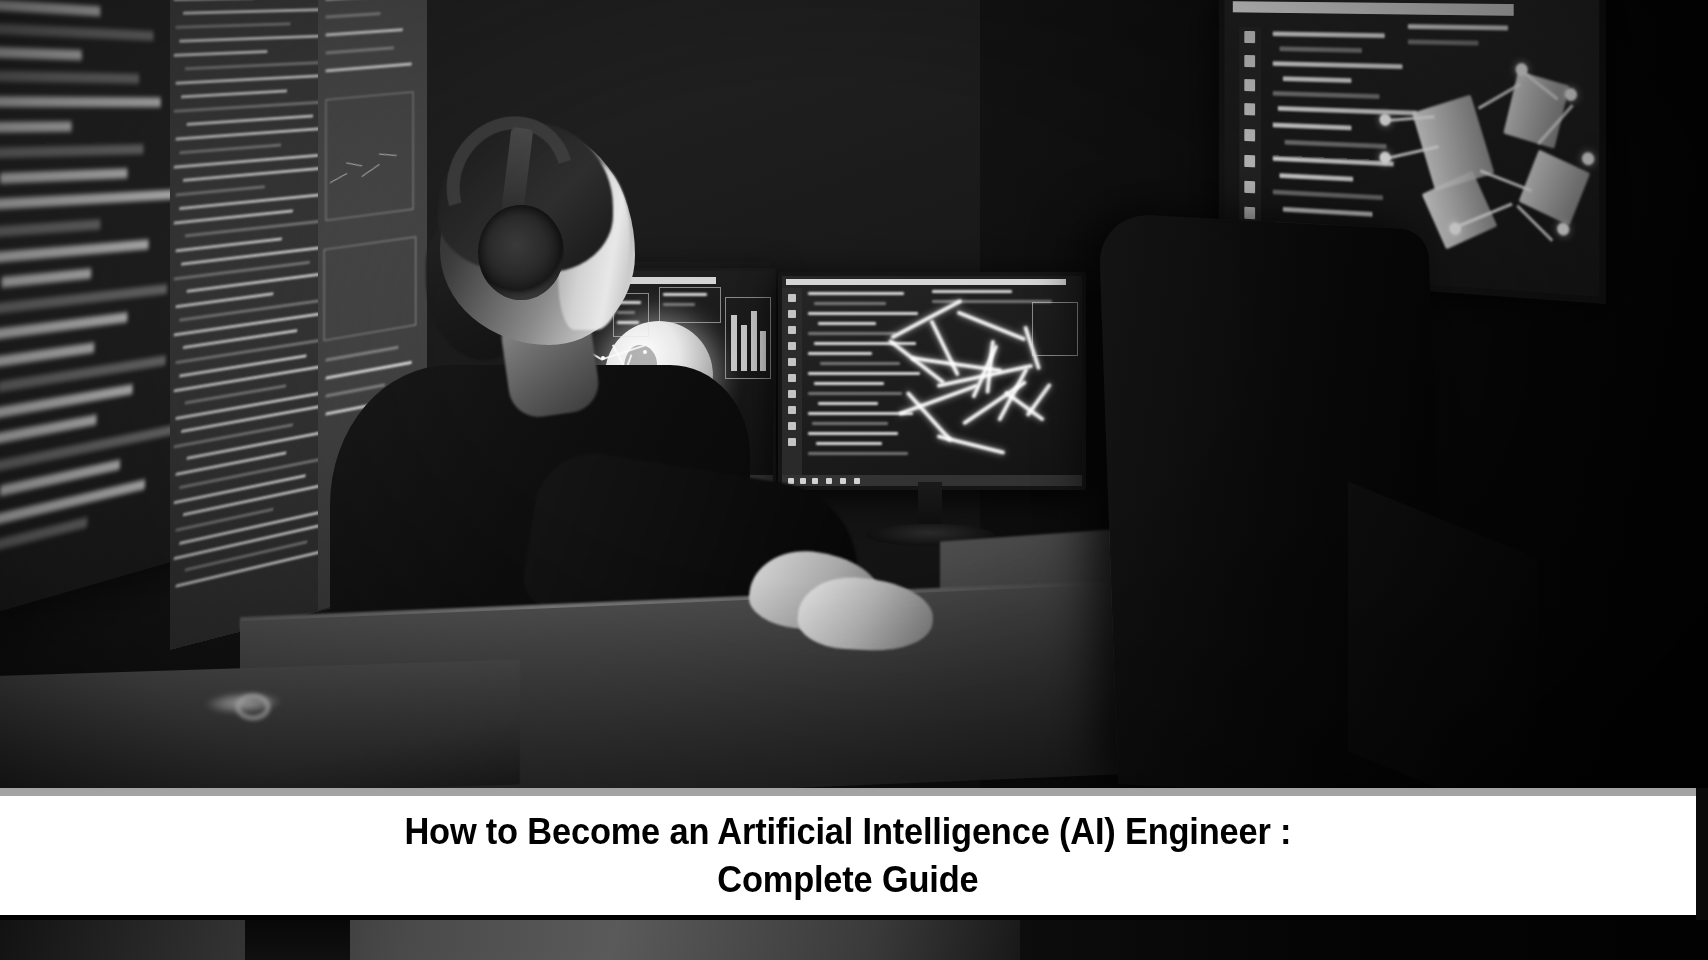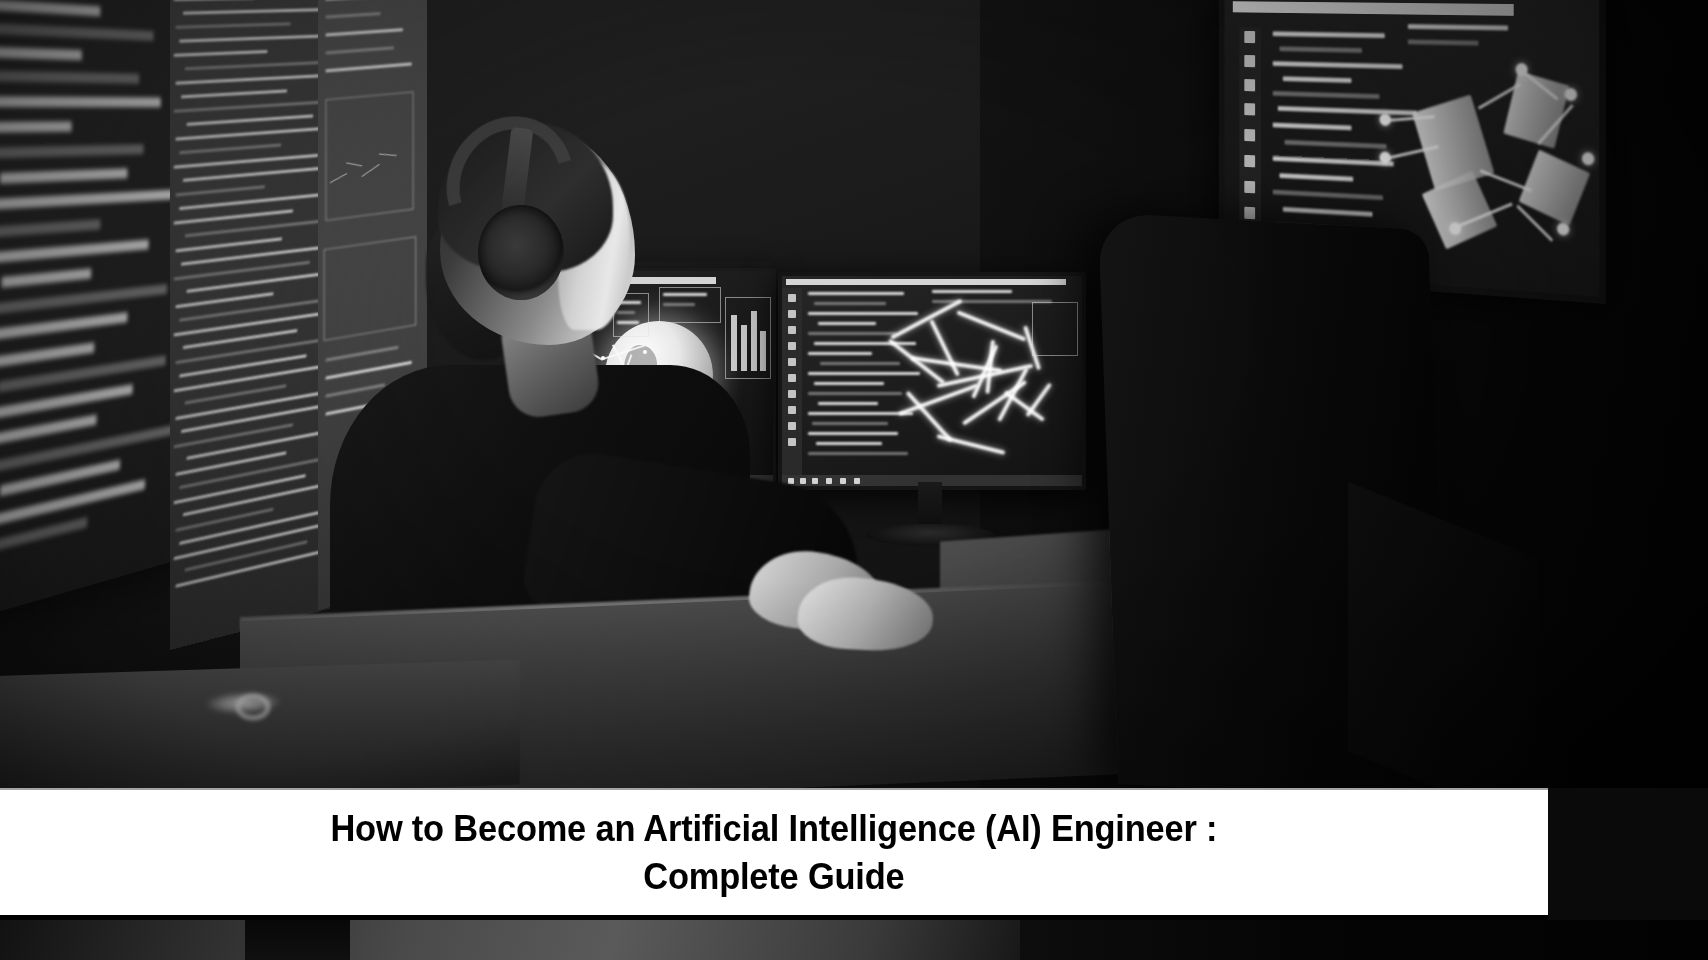--- a/index.html
+++ b/index.html
@@ -523,24 +523,24 @@
   .vignette {
     position: absolute; inset: 0;
     background: radial-gradient(ellipse 1100px 720px at 48% 42%, rgba(0,0,0,0) 35%, rgba(0,0,0,0.42) 78%, rgba(0,0,0,0.78) 100%);
     pointer-events: none;
   }
 
   
   .title-band {
     position: absolute;
     left: 0; top: 788px;
-    width: 1548px;
+    width: 1696px;
     height: 132px;
     background: #ffffff;
-    border-top: 2px solid #a3a3a3;
+    border-top: 8px solid #a3a3a3;
     border-bottom: 5px solid #000;
     box-sizing: border-box;
     display: flex;
     align-items: center;
     justify-content: center;
   }
   .title-text {
     font-family: "Liberation Sans", sans-serif;
     font-weight: bold;
     font-size: 37px;

